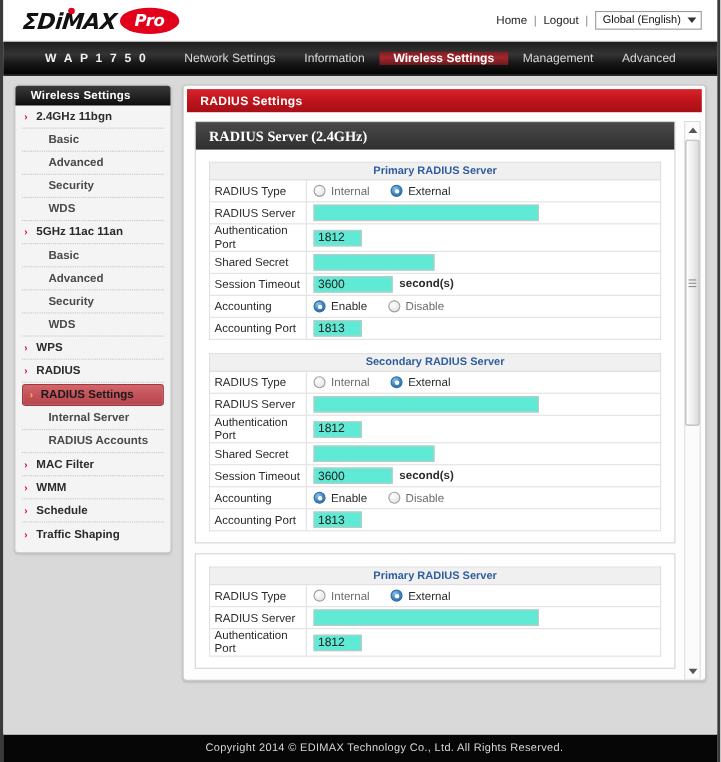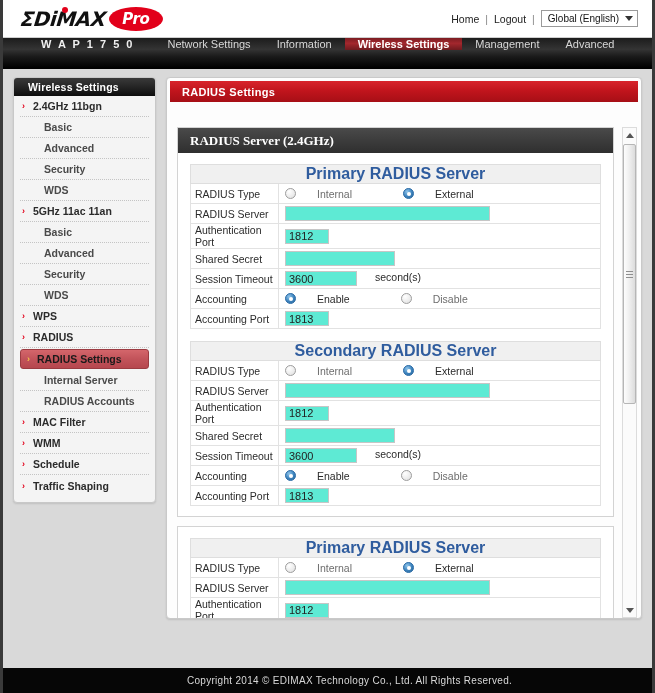--- a/index.html
+++ b/index.html
@@ -71,21 +71,21 @@
     border-left: 4px solid transparent;
     border-right: 4px solid transparent;
     border-top: 5px solid #333;
   }
 
   
   .navbar {
     position: relative;
     height: 31px;
     background: linear-gradient(to bottom, #1c1c1c 0%, #343434 38%, #1a1a1a 62%, #000 100%);
-    display: flex; align-items: flex-start;
+    display: flex; align-items: center;
     border-bottom: 1px solid #000;
   }
   .model {
     color: #f0f0f0; font-size: 11px; font-weight: bold;
     letter-spacing: 2px;
     display: flex; align-items: center;
     padding: 0 20px 0 38px;
   }
   .navitem {
     display: flex; align-items: center;
@@ -173,21 +173,21 @@
     height: 21px; margin: 3px 3px 0 3px;
     background: linear-gradient(to bottom, #d8242c 0%, #c0141c 48%, #a60f16 100%);
     color: #fff; font-size: 11px; font-weight: bold;
     display: flex; align-items: center; padding-left: 12px;
     letter-spacing: .3px;
   }
   .panel-body {
     position: relative;
     flex: 1;
     display: flex;
-    padding: 25px 0 0 0;
+    padding: 8px 0 0 0;
     overflow: hidden;
   }
   .scroll-region {
     flex: 1;
     padding: 0 8px 0 10px;
     overflow: hidden;
   }
 
   .card {
     border: 1px solid #d3d3d3;
@@ -202,21 +202,21 @@
     font-size: 13px; font-weight: bold;
     display: flex; align-items: center; padding-left: 12px;
   }
   .card-inner { padding: 11px 12px 10px 12px; }
 
   table.form { width: 100%; border-collapse: collapse; }
   table.form th {
     background: #f0f0f0;
     border: 1px solid #dedede;
     color: #2f5c9e;
-    font-size: 16px; font-weight: bold;
+    font-size: 10px; font-weight: bold;
     text-align: center;
     height: 16px;
     margin-left: 22px;
   }
   table.form td {
     border: 1px solid #e2e2e2;
     font-size: 10.5px;
     color: #2b2b2b;
     height: 20px;
     padding: 0 0 0 4px;
@@ -233,23 +233,23 @@
     font-size: 11px;
     font-family: "Liberation Sans", sans-serif;
     color: #222;
     padding: 0 3px;
     vertical-align: middle;
   }
   .inp.w-server { width: 205px; }
   .inp.w-port   { width: 44px; }
   .inp.w-secret { width: 110px; }
   .inp.w-timeout{ width: 72px; }
-  .unit { font-size: 10.5px; color: #2b2b2b; margin-left: 18px; }
-
-  .radio-row { display: flex; align-items: center; gap: 21px; }
+  .unit { font-size: 10.5px; color: #2b2b2b; margin-left: 6px; font-weight: bold; }
+
+  .radio-row { display: flex; align-items: center; gap: 5px; }
   .radio-row .gap { width: 9px; }
   .rad {
     width: 11px; height: 11px; border-radius: 50%;
     border: 1px solid #9e9e9e;
     background: radial-gradient(circle at 35% 30%, #ffffff 0%, #e8e8e8 70%, #d2d2d2 100%);
     display: inline-block; position: relative;
     flex: none;
   }
   .rad.on {
     border-color: #2f6ea8;

